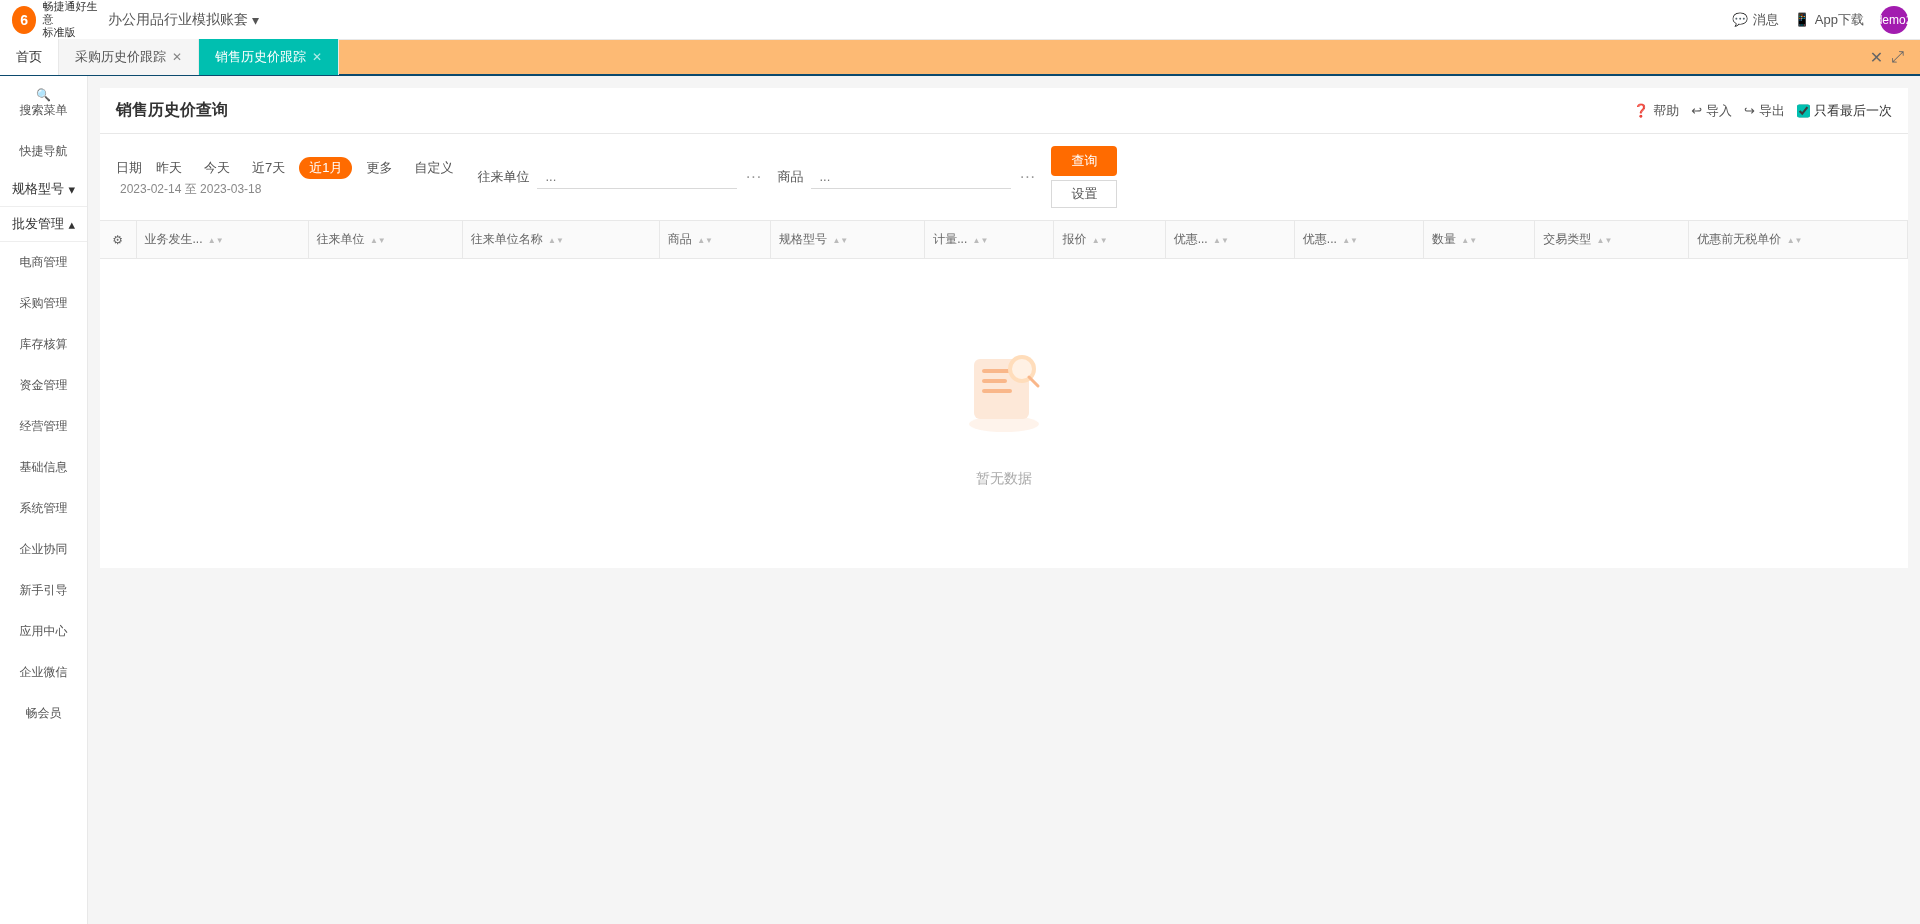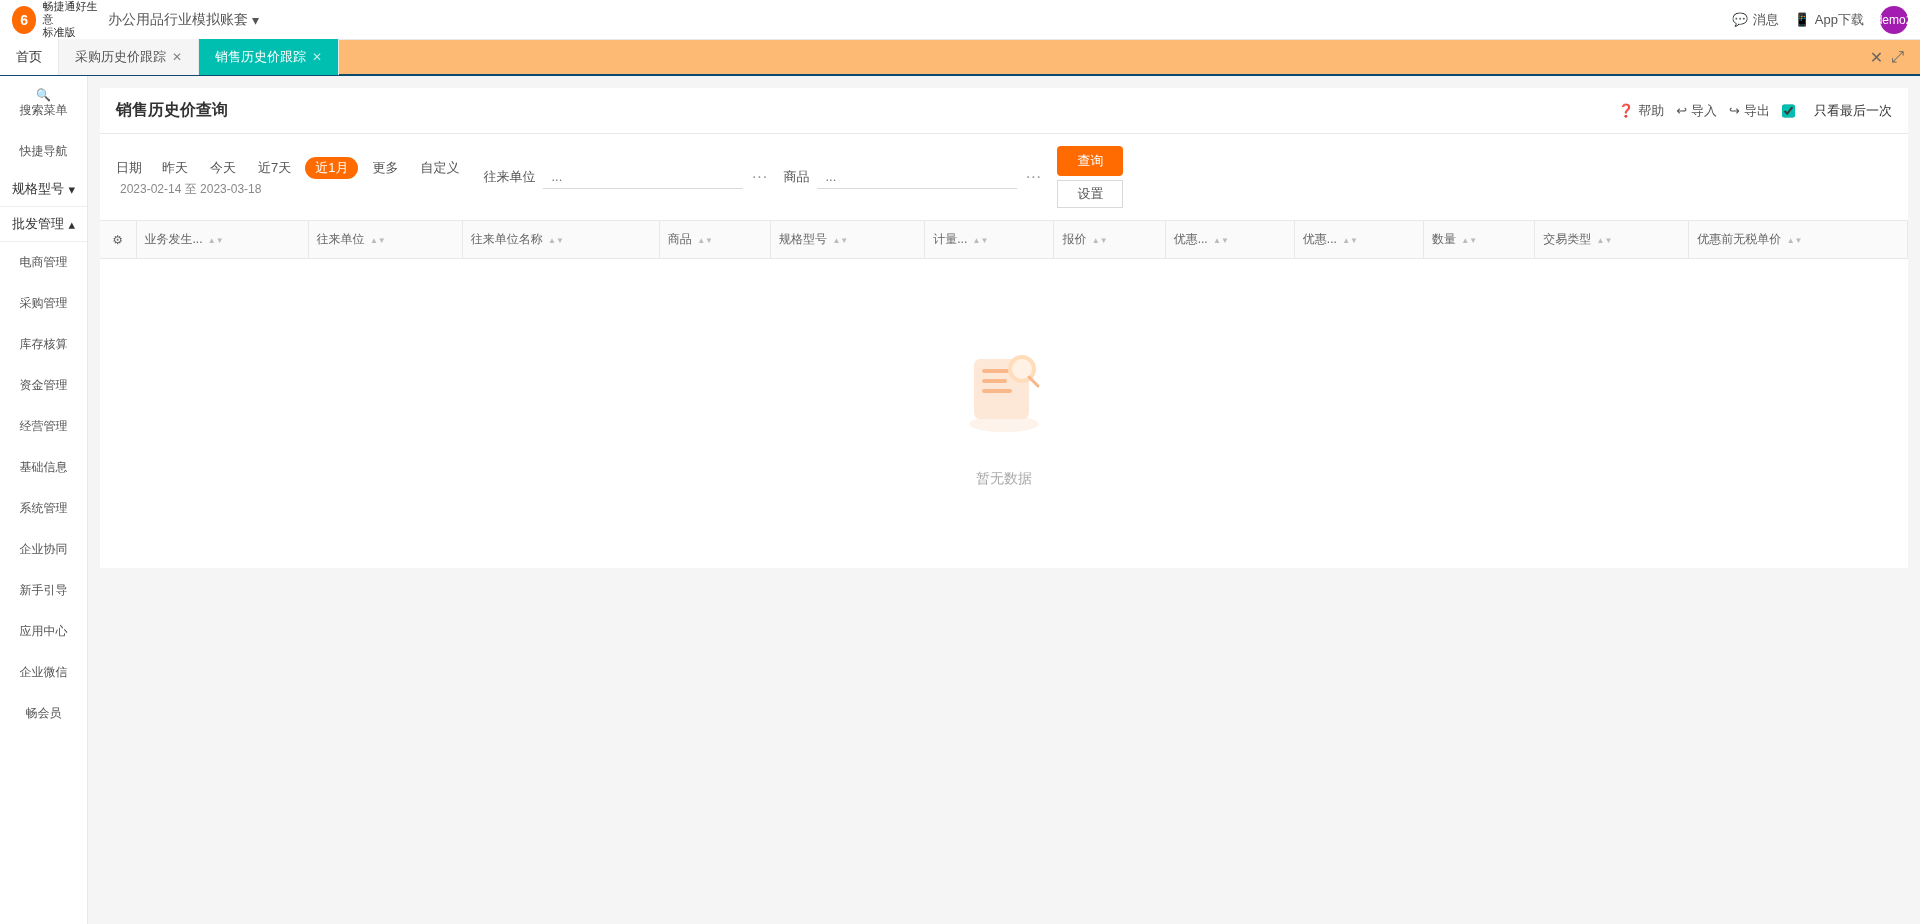--- a/index.html
+++ b/index.html
@@ -114,21 +114,21 @@
 
     .sidebar-group { border-bottom: 1px solid #eee; }
     .sidebar-group-header {
       display: flex; align-items: center; justify-content: space-between;
       padding: 8px 12px; cursor: pointer; font-size: 13px; font-weight: 500; color: #333;
     }
     .sidebar-group-items .sidebar-item { border-bottom: none; font-size: 12px; }
     .sidebar-simple { padding: 12px 8px; text-align: center; cursor: pointer; font-size: 12px; color: #555; }
     .gear-th { width: 36px; text-align: center; }
 
-    .only-last-checkbox { display: flex; gap: 19px; }
+    .only-last-checkbox { display: flex; gap: 4px; }
     .only-last-checkbox input { accent-color: #00bfb0; }
   </style>
 </head>
 <body>
 
 <div class="top-header">
   <div class="logo-area">
     <div class="logo-icon">6</div>
     <div class="logo-text">
       <div>畅捷通好生意</div>
@@ -257,21 +257,21 @@
             <input type="checkbox" checked="" style="">
             <span>只看最后一次</span>
           </label>
         </div>
       </div>
 
       <div class="filter-bar">
         <div class="filter-row">
 
           <div style="display:flex;flex-direction:column;gap:2px;">
-            <div style="display:flex;align-items:center;gap:12px;">
+            <div style="display:flex;align-items:center;gap:6px;">
               <span class="filter-label">日期</span>
               <div class="date-options">
                 <button class="date-btn">昨天</button>
                 <button class="date-btn">今天</button>
                 <button class="date-btn">近7天</button>
                 <button class="date-btn active">近1月</button>
                 <button class="date-btn">更多</button>
                 <button class="date-btn">自定义</button>
               </div>
             </div>

